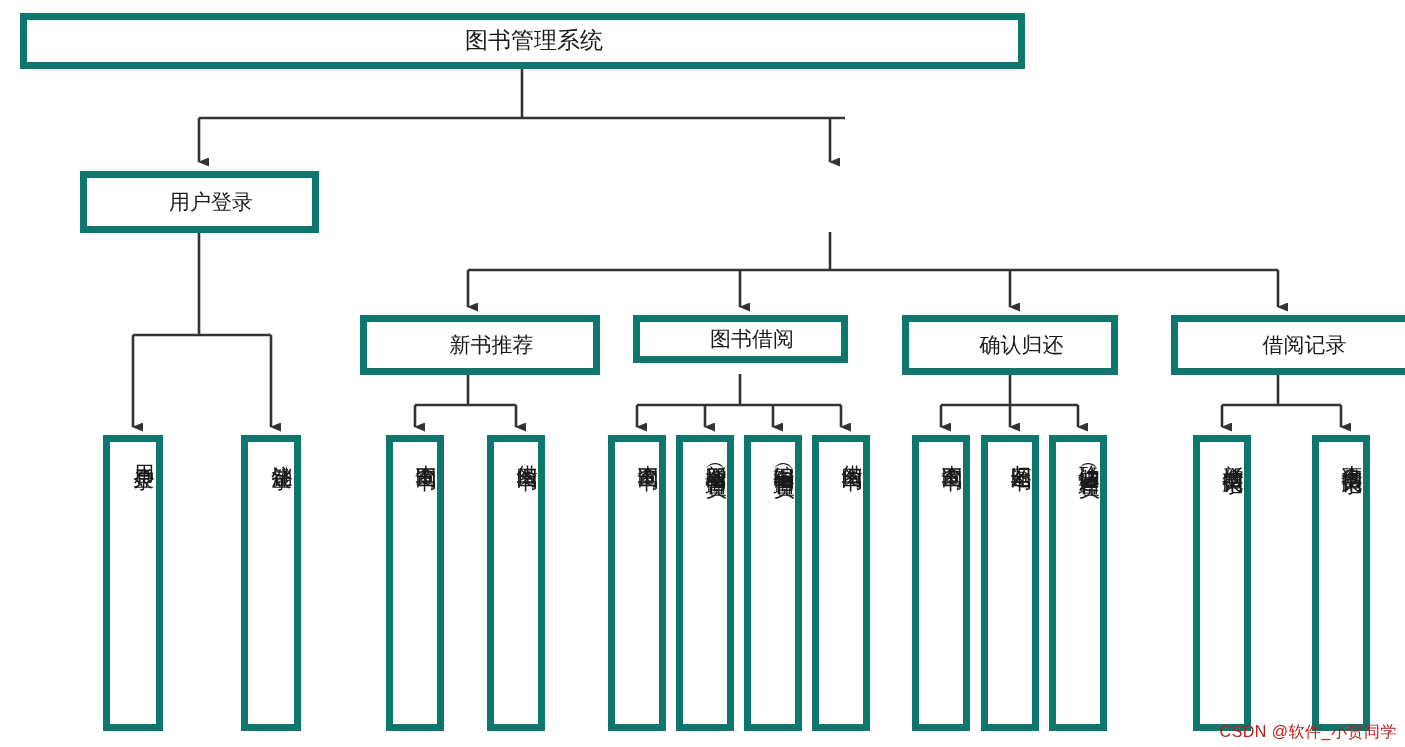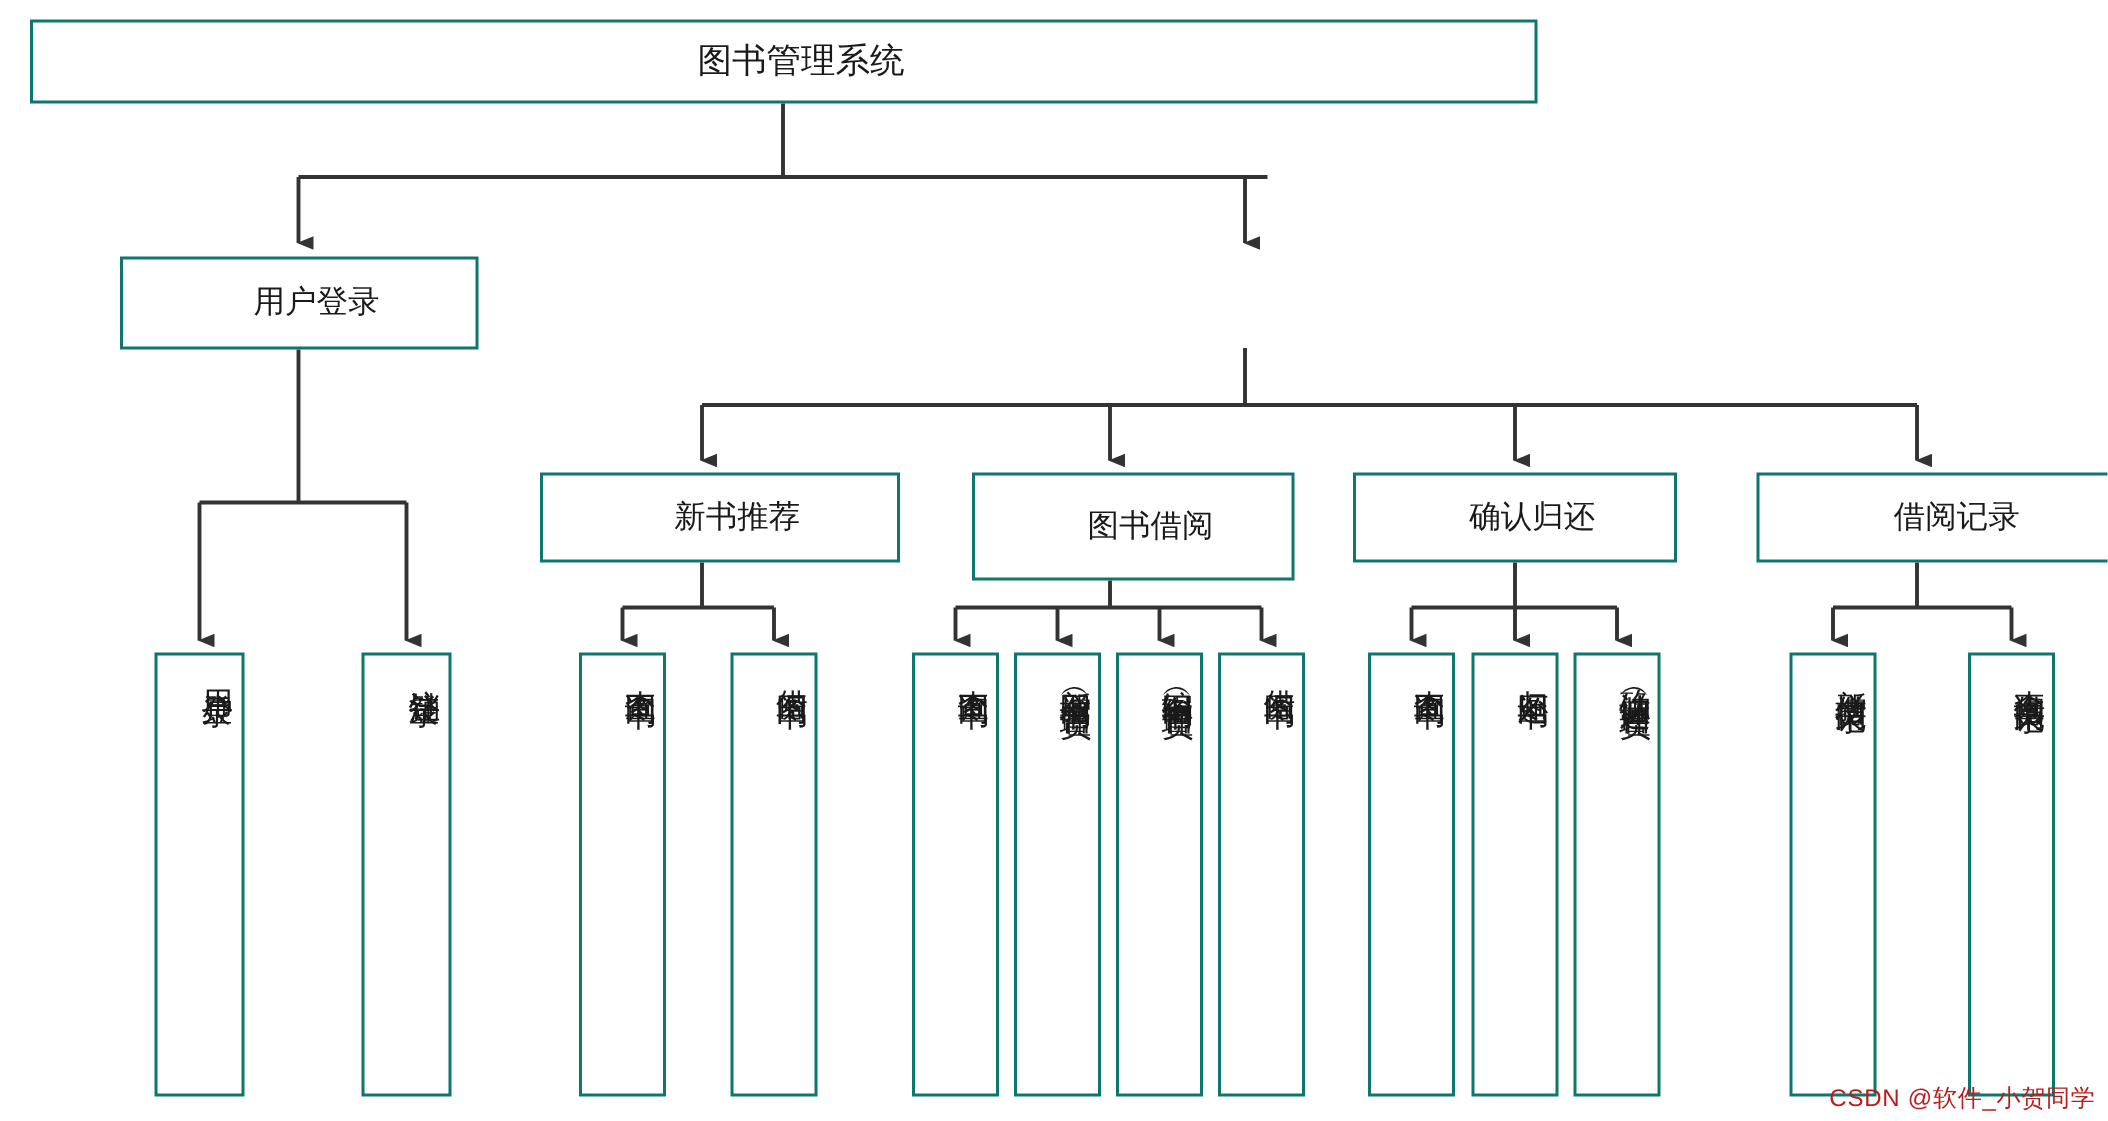--- a/index.html
+++ b/index.html
@@ -23,21 +23,21 @@
     position: absolute;
     left: 0;
     top: 0;
     width: 1405px;
     height: 747px;
   }
   .node {
     position: absolute;
     box-sizing: border-box;
     background: #ffffff;
-    border: 2px solid #0f766e;
+    border: 7px solid #0f766e;
     display: flex;
     align-items: center;
     justify-content: center;
     overflow: hidden;
     padding-left: 23px;
   }
   .node .label {
     color: #1a1a1a;
     text-align: center;
     line-height: 1.12;
@@ -130,21 +130,21 @@
     <span class="label">图书管理系统</span>
   </div>
 
   <div class="node horiz lvl1" style="left:80px; top:171px; width:239px; height:62px;">
     <span class="label">用户登录</span>
   </div>
 
   <div class="node horiz lvl2" style="left:360px; top:315px; width:240px; height:60px;">
     <span class="label">新书推荐</span>
   </div>
-  <div class="node horiz lvl2" style="left:633px; top:315px; width:215px; height:72px;margin-left:15px;">
+  <div class="node horiz lvl2" style="left:633px; top:315px; width:215px; height:48px;">
     <span class="label">图书借阅</span>
   </div>
   <div class="node horiz lvl2" style="left:902px; top:315px; width:216px; height:60px;">
     <span class="label">确认归还</span>
   </div>
   <div class="node horiz lvl2" style="left:1171px; top:315px; width:244px; height:60px;">
     <span class="label">借阅记录</span>
   </div>
 
   <div class="node vert leaf" style="left:103px; top:435px; width:60px; height:296px;">

